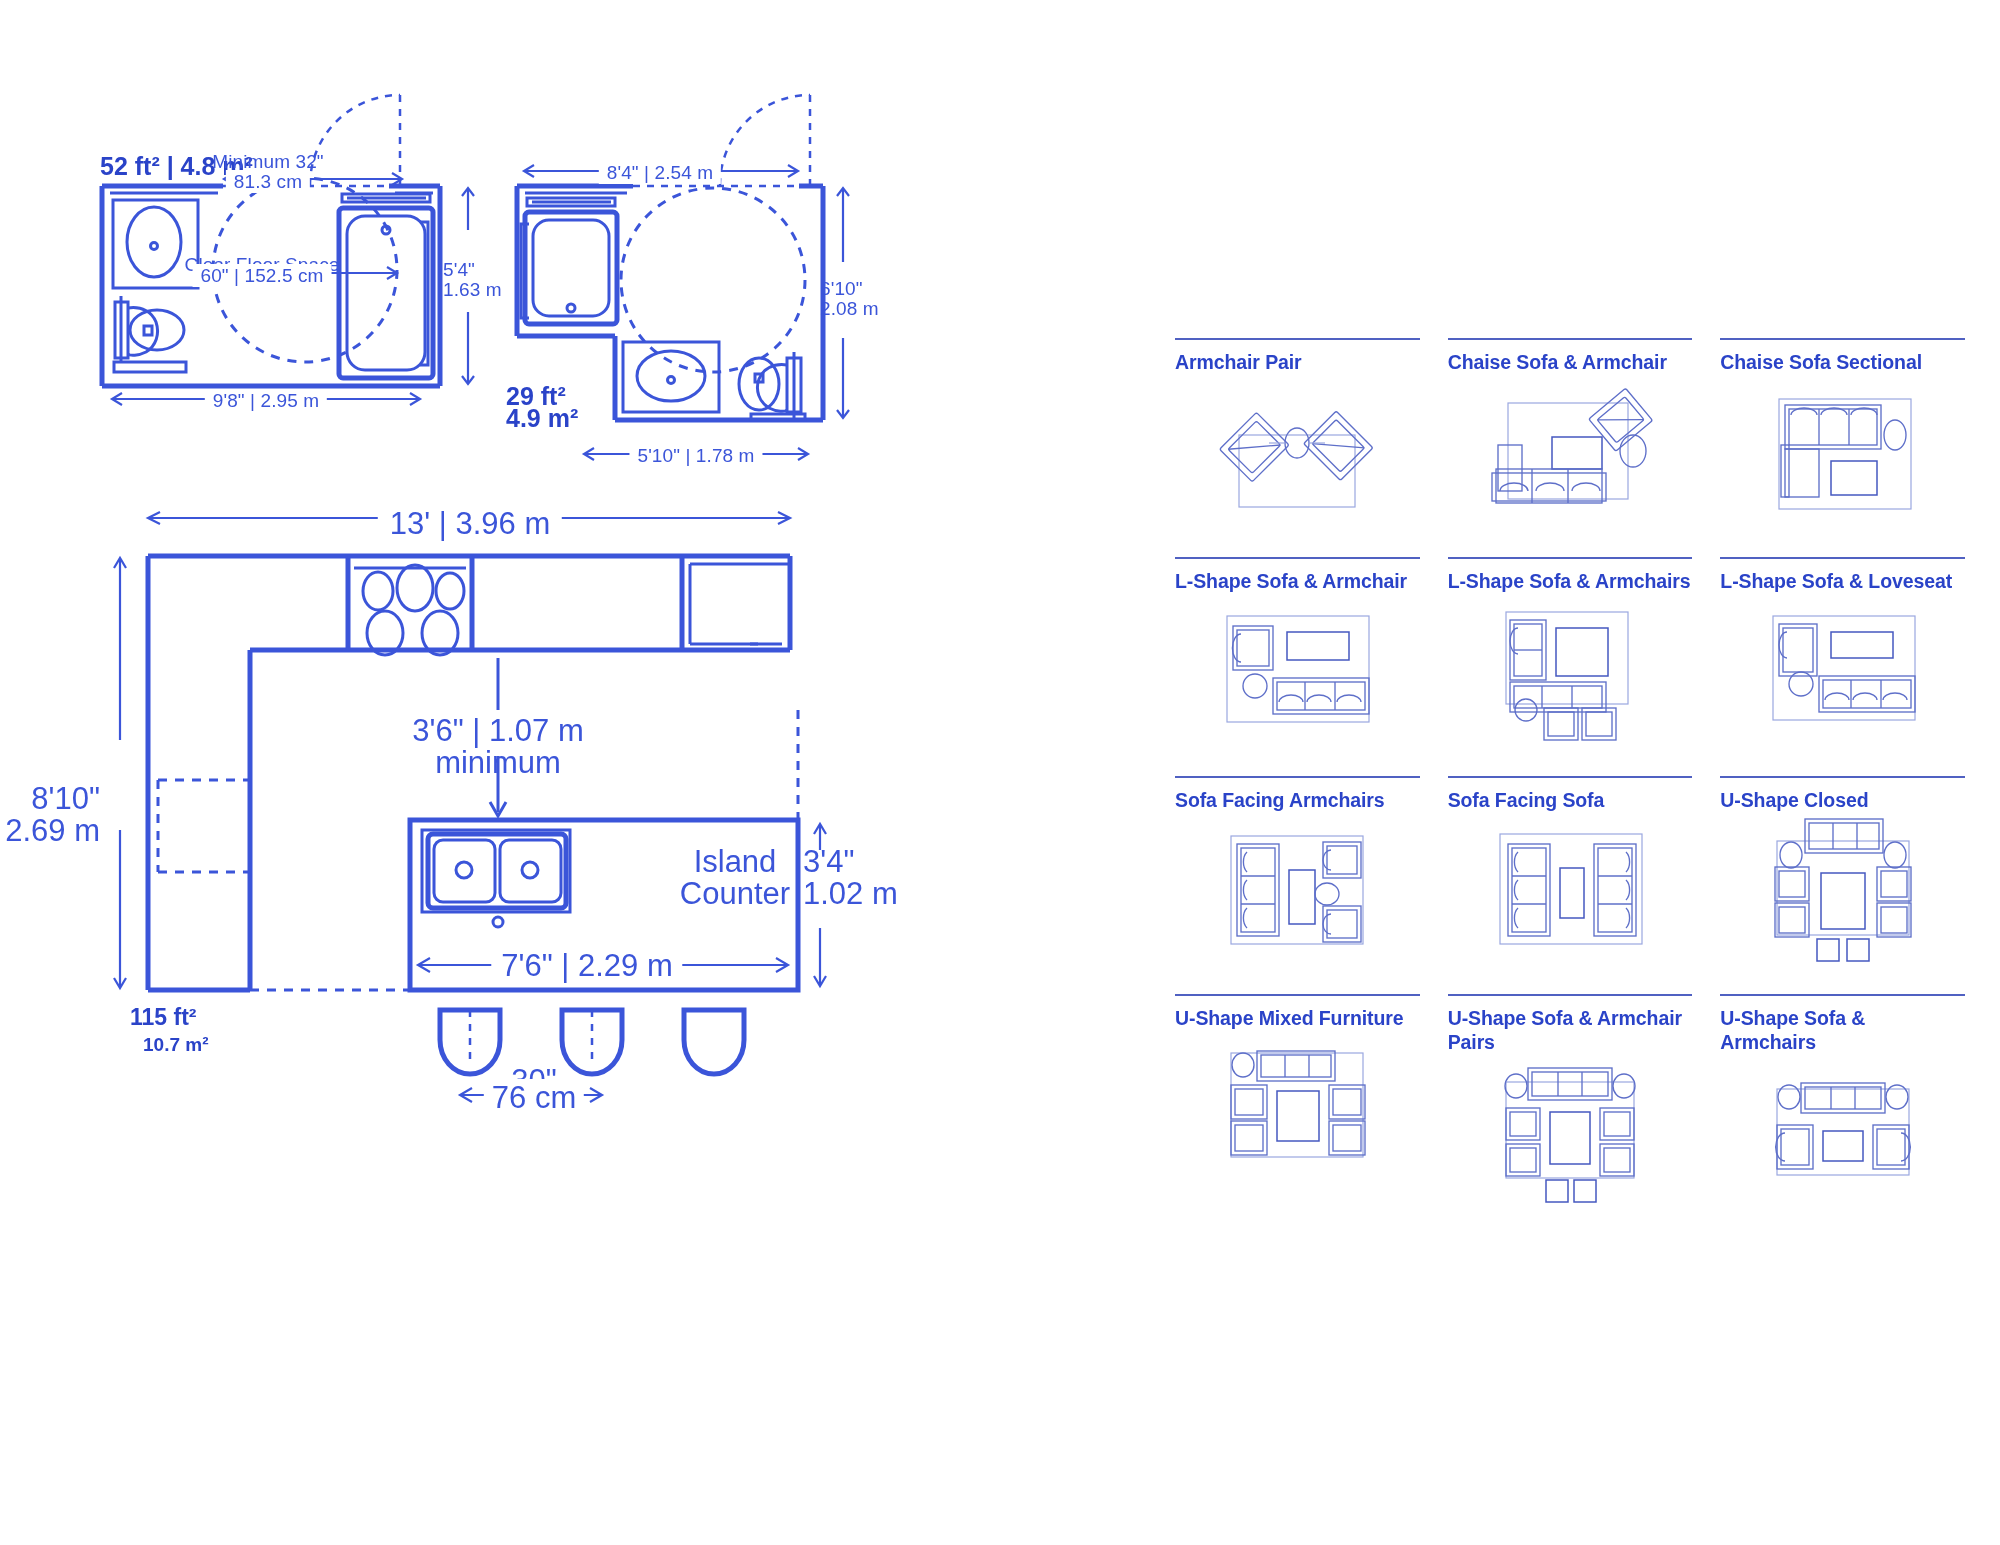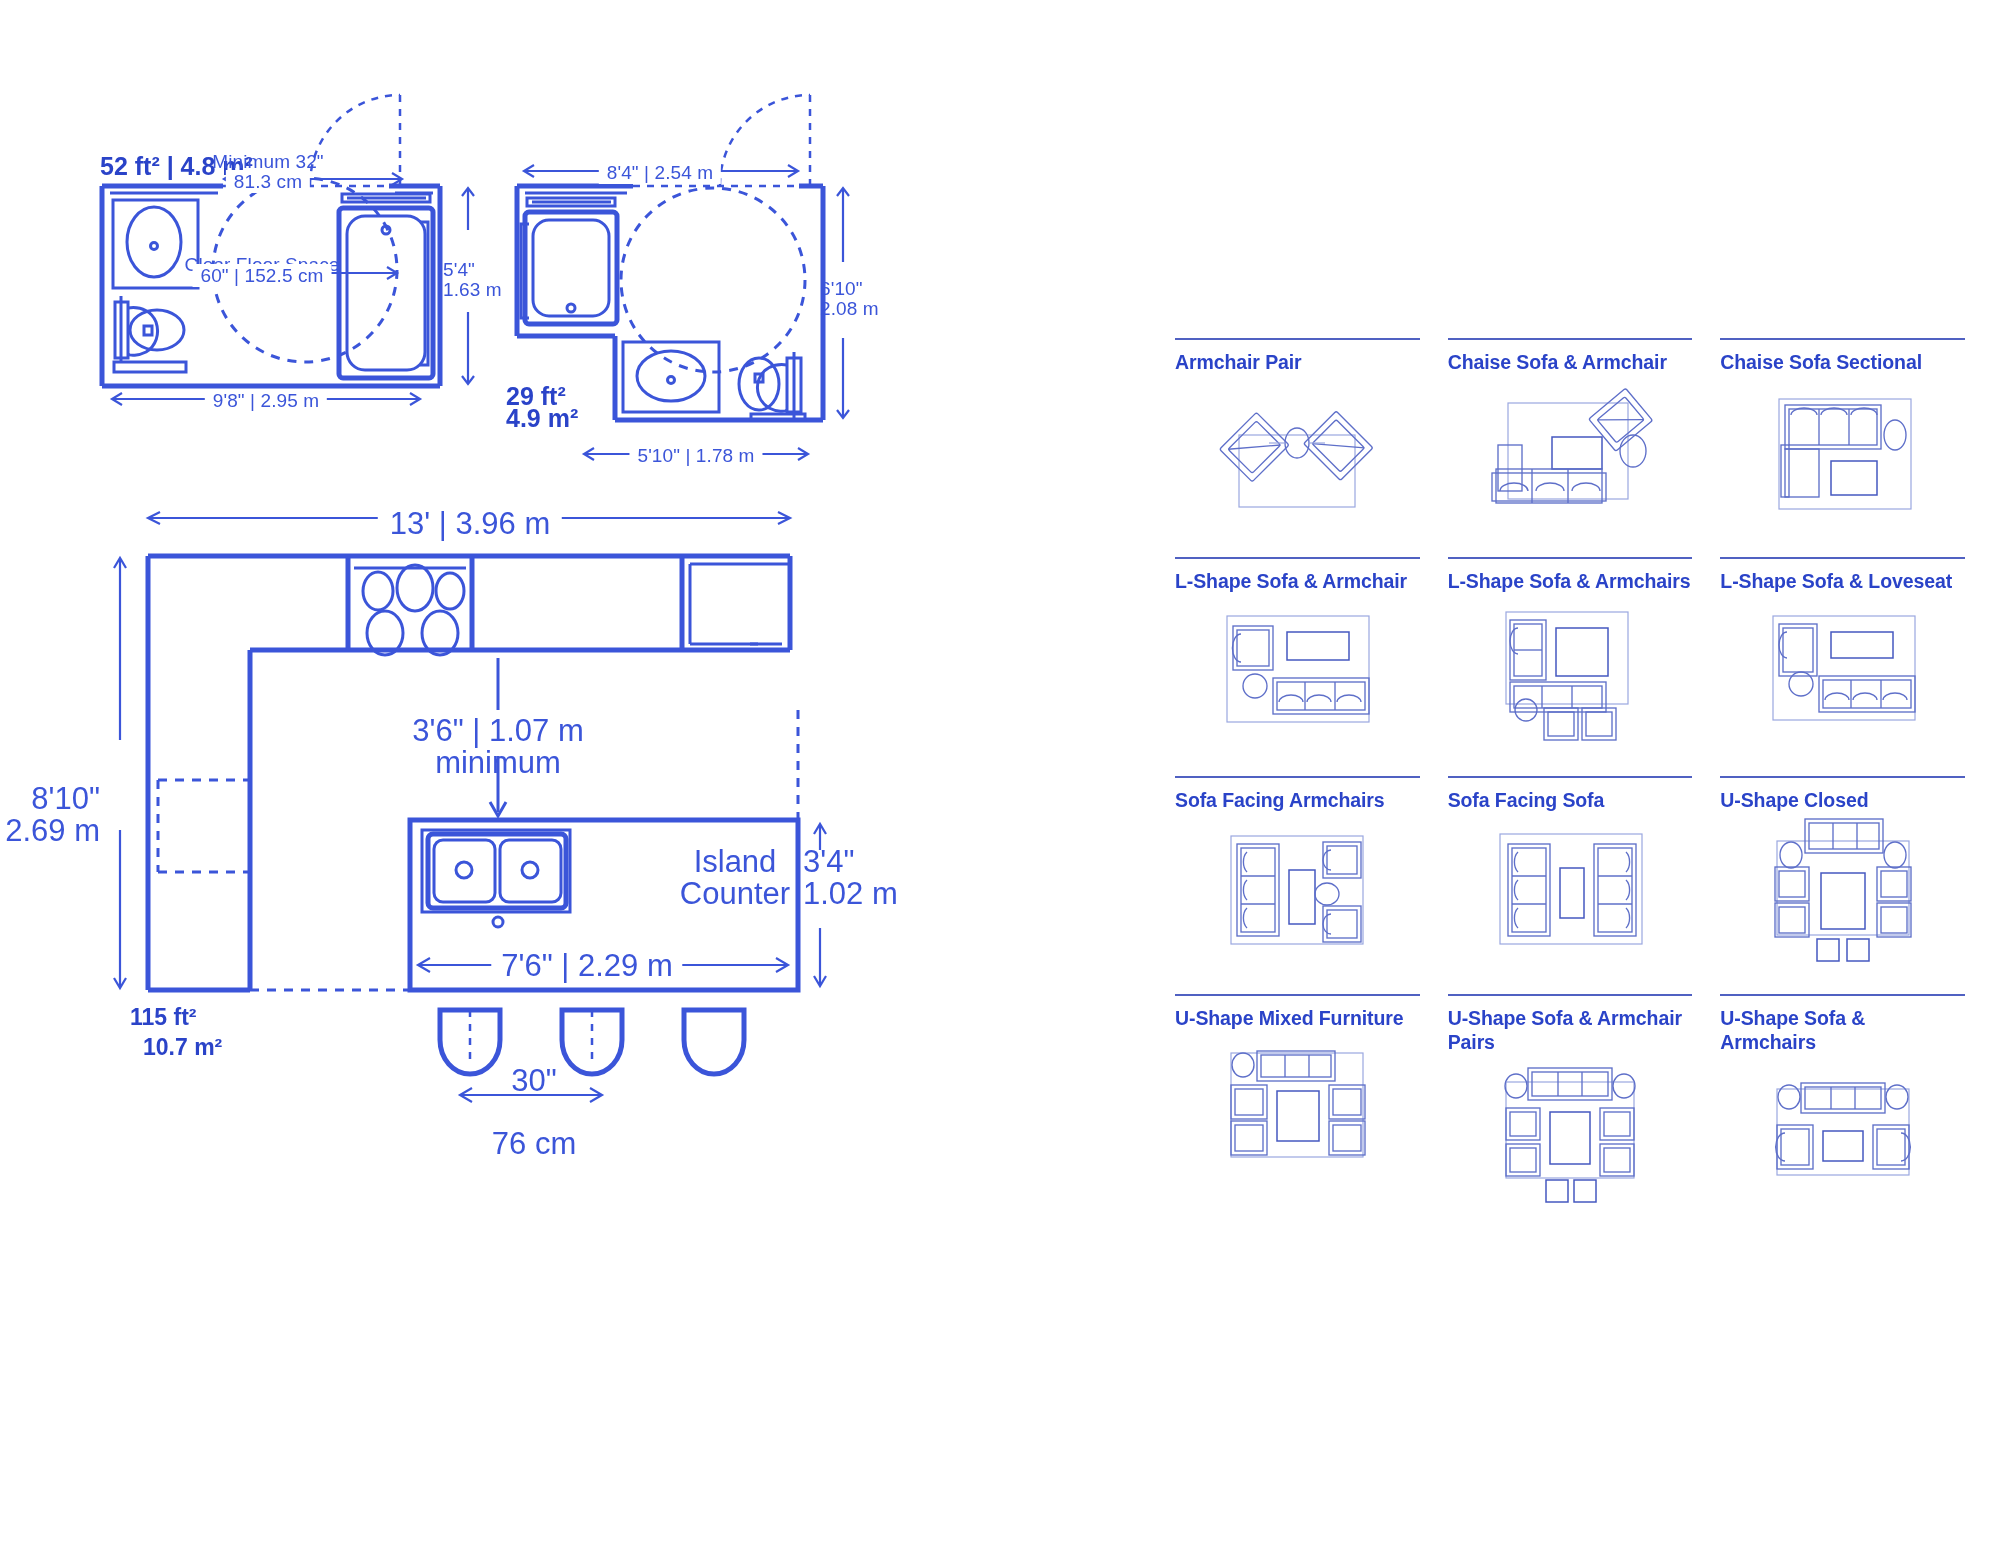--- a/index.html
+++ b/index.html
@@ -313,24 +313,24 @@
   <div class="bigdim r" style="left:0px; width:100px; top:780px;">8'10"</div>
   <div class="bigdim r" style="left:0px; width:100px; top:812px;">2.69 m</div>
   <div class="bigdim c" style="left:498px; top:712px;">3'6" | 1.07 m</div>
   <div class="bigdim c" style="left:498px; top:744px;">minimum</div>
   <div class="bigdim c" style="left:735px; top:843px;text-align:center;">Island</div>
   <div class="bigdim c" style="left:735px; top:875px;">Counter</div>
   <div class="bigdim" style="left:803px; top:843px;">3'4"</div>
   <div class="bigdim" style="left:803px; top:875px;">1.02 m</div>
   <div class="bigdim c" style="left:587px; top:947px; background:#fff; padding:0 10px;">7'6" | 2.29 m</div>
   <div class="bigdim c" style="left:534px; top:1062px;">30"</div>
-  <div class="bigdim c" style="left:534px; top:1079px; background:#fff; padding:0 8px;margin-top:46px;">76 cm</div>
+  <div class="bigdim c" style="left:534px; top:1079px; background:#fff; padding:0 8px;">76 cm</div>
 
   <div class="areatext" style="left:130px; top:1004px; font-size:23px;">115 ft²</div>
-  <div class="areatext" style="left:143px; top:1034px; font-size:23px;">10.7 m²</div>
+  <div class="areatext" style="left:143px; top:1034px; font-size:19px;">10.7 m²</div>
 </div>
 
 <div id="catalog">
   <div class="cat-grid">
 
     <div class="cat-cell">
       <div class="cat-rule"></div>
       <div class="cat-title">Armchair Pair</div>
       <div class="cat-fig">
         <svg width="200" height="140" viewBox="0 0 200 140">

